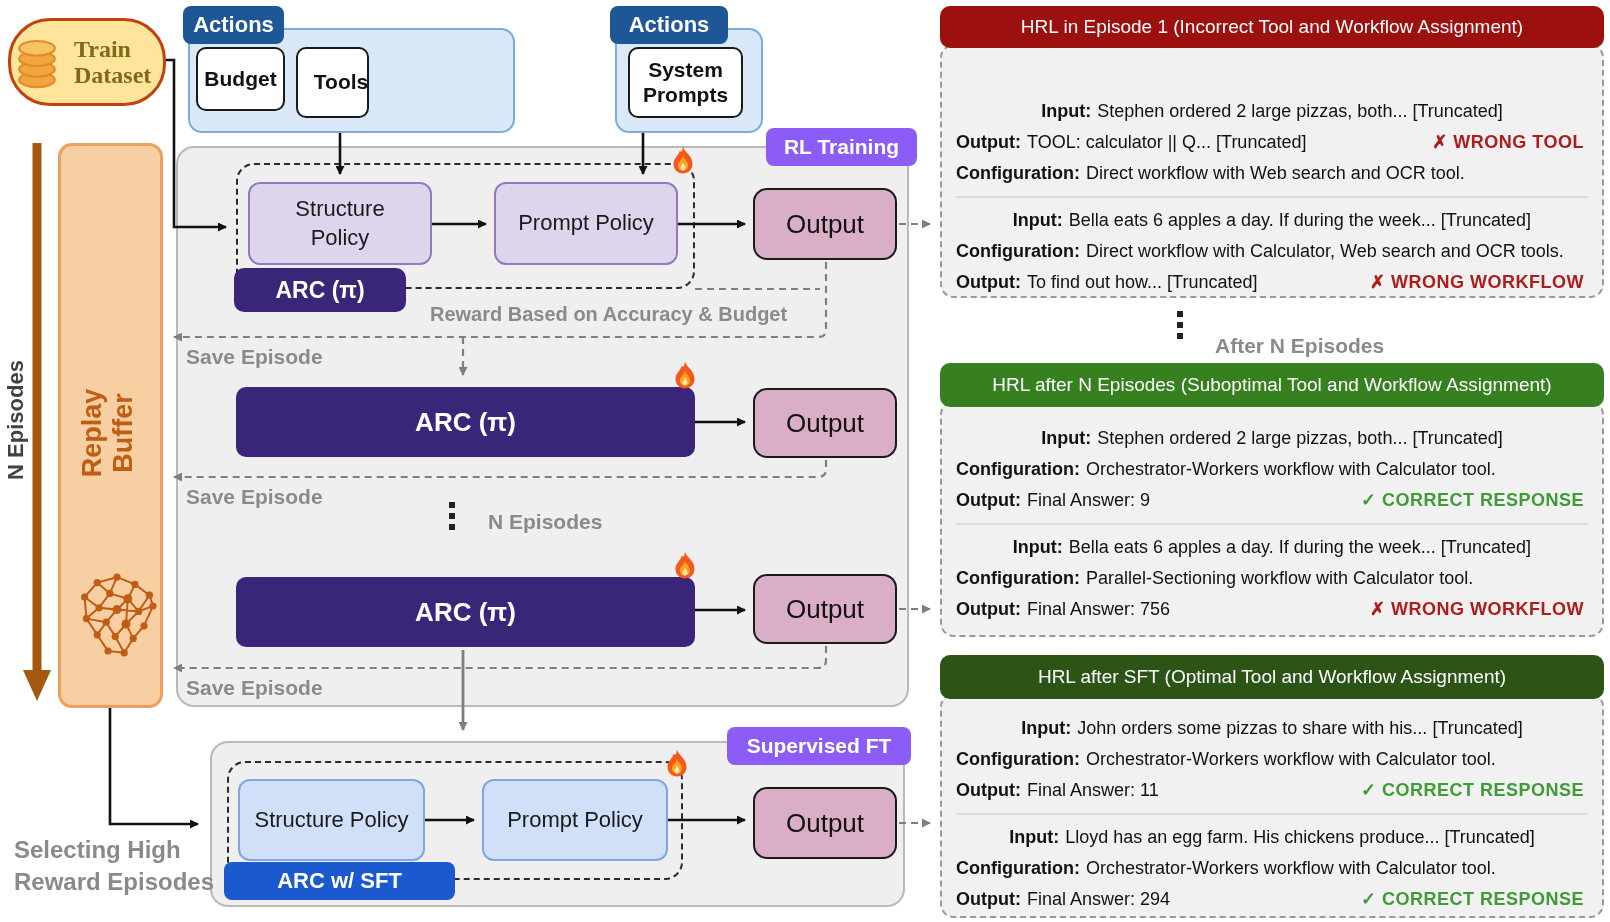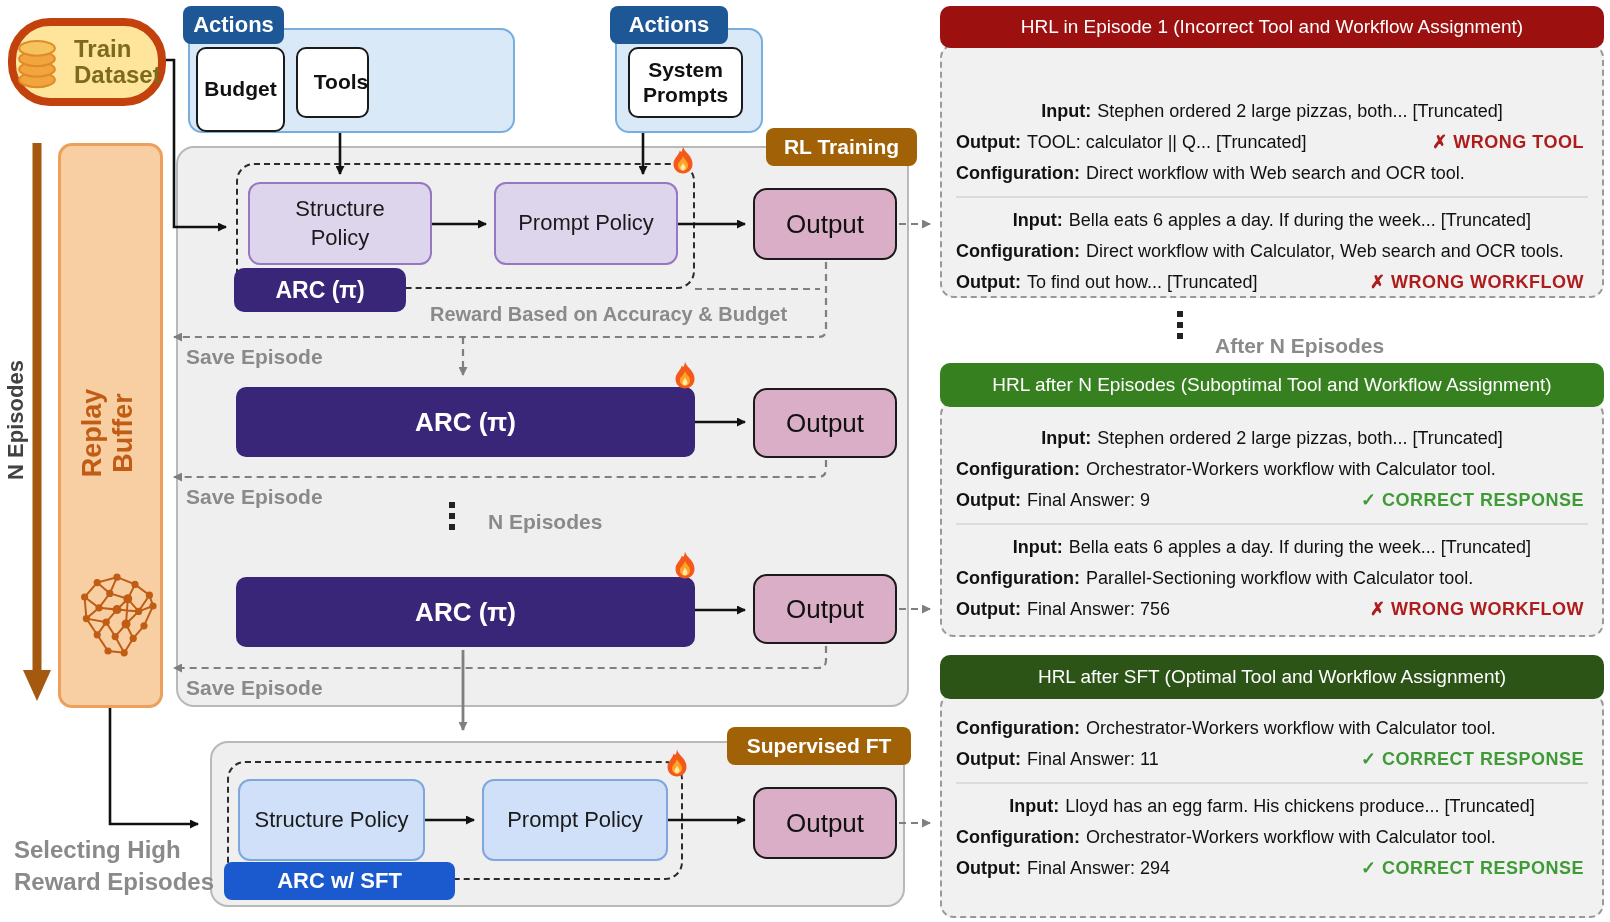--- a/index.html
+++ b/index.html
@@ -1,30 +1,30 @@
 <!DOCTYPE html>
 <html><head>
 <meta charset="utf-8">
 <style>
   html,body{margin:0;padding:0;background:#fff;}
   .canvas{position:relative;width:1610px;height:922px;background:#ffffff;
           font-family:"Liberation Sans",sans-serif;overflow:hidden;}
   .abs{position:absolute;box-sizing:border-box;}
 
   
-  .train{left:8px;top:18px;width:158px;height:88px;background:#ffe49b;border:8px solid #c2410c;
-         border-radius:42px;display:flex;align-items:center;justify-content:center;gap:16px;}
+  .train{left:8px;top:18px;width:158px;height:88px;background:#ffe49b;border:3px solid #c2410c;
+         border-radius:42px;display:flex;align-items:center;justify-content:center;gap:16px;font-family:Liberation Serif, serif;}
   .train .txt{font-weight:bold;font-size:24px;line-height:1.1;color:#7c6a1d;}
   .agroup{background:#d9e9f8;border:2px solid #77aede;border-radius:14px;}
   .ahead{background:#1d5795;border-radius:8px;color:#fff;font-weight:bold;font-size:22px;
          display:flex;align-items:center;justify-content:center;}
   .wbox{background:#fff;border:2.5px solid #1a1a1a;border-radius:10px;display:flex;align-items:center;
         justify-content:center;text-align:center;font-weight:bold;font-size:21px;color:#111;line-height:1.15;}
   .grayc{background:#efeff0;border:2px solid #b9b9b9;border-radius:18px;}
-  .glabel{background:#a16207;border-radius:8px;color:#fff;font-weight:bold;font-size:21px;
+  .glabel{background:#8b5cf6;border-radius:8px;color:#fff;font-weight:bold;font-size:21px;
           display:flex;align-items:center;justify-content:center;}
   .dashbox{border:2px dashed #2b2b2b;border-radius:18px;}
   .policy{background:#ddd5ec;border:2px solid #9478c2;border-radius:12px;display:flex;align-items:center;
           justify-content:center;text-align:center;font-size:22px;color:#1a1a1a;line-height:1.3;padding:4px 14px;}
   .policy.sft{background:#cfe0f8;border-color:#7da7dd;}
   .arc{background:#392678;border-radius:10px;color:#fff;font-weight:bold;display:flex;align-items:center;justify-content:center;}
   .arcsft{background:#1b5ace;border-radius:8px;color:#fff;font-weight:bold;font-size:22px;
           display:flex;align-items:center;justify-content:center;}
   .outbox{background:#d9aec6;border:2.5px solid #1a1a1a;border-radius:14px;display:flex;align-items:center;
           justify-content:center;font-size:26px;color:#111;}
@@ -111,21 +111,21 @@
         <ellipse cx="20" cy="12" rx="17" ry="7" fill="#f6c35f" stroke="#de8b28" stroke-width="2"></ellipse>
       </svg>
     </span>
     <span class="txt" style="width:84px;">Train Dataset</span>
   </div>
 
   <div class="abs agroup" style="left:188px;top:28px;width:327px;height:105px;z-index:2;"></div>
   <div class="abs ahead" style="left:183px;top:6px;width:101px;height:38px;z-index:4;">
     <span>Actions</span>
   </div>
-  <div class="abs wbox" style="left:196px;top:47px;width:89px;height:85px;z-index:3;">
+  <div class="abs wbox" style="left:196px;top:47px;width:89px;height:64px;z-index:3;">
     <span>Budget</span>
   </div>
   <div class="abs wbox" style="left:296px;top:47px;width:73px;height:71px;z-index:3;padding-left:17px;">
     <span>Tools</span>
   </div>
 
   <div class="abs agroup" style="left:615px;top:28px;width:148px;height:105px;z-index:2;"></div>
   <div class="abs ahead" style="left:610px;top:6px;width:118px;height:38px;z-index:4;">
     <span>Actions</span>
   </div>
@@ -291,20 +291,21 @@
         </div>
     </div>
   </div>
   <div class="abs phead" style="left: 940px; top: 363px; width: 664px; height: 44px; background: rgb(54, 128, 31);">
     <span>HRL after N Episodes (Suboptimal Tool and Workflow Assignment)</span>
   </div>
 
   <div class="abs pbody" style="left:940px;top:693px;width:664px;height:225px;">
     <div style="height:10px;"></div>
     <div>
+      <div class="row"><span class="fl">Input:</span><span>John orders some pizzas to share with his... [Truncated]</span></div>
       <div class="row cfg"><span class="fl">Configuration:</span><span>Orchestrator-Workers workflow with Calculator tool.</span></div>
       <div class="row out">
           <span><span class="fl">Output:</span><span>Final Answer: 11</span></span>
         <span class="status st-correct">✓ CORRECT RESPONSE</span>
         </div>
     </div>
     <div class="sep"></div>
     <div>
       <div class="row"><span class="fl">Input:</span><span>Lloyd has an egg farm. His chickens produce... [Truncated]</span></div>
       <div class="row cfg"><span class="fl">Configuration:</span><span>Orchestrator-Workers workflow with Calculator tool.</span></div>

